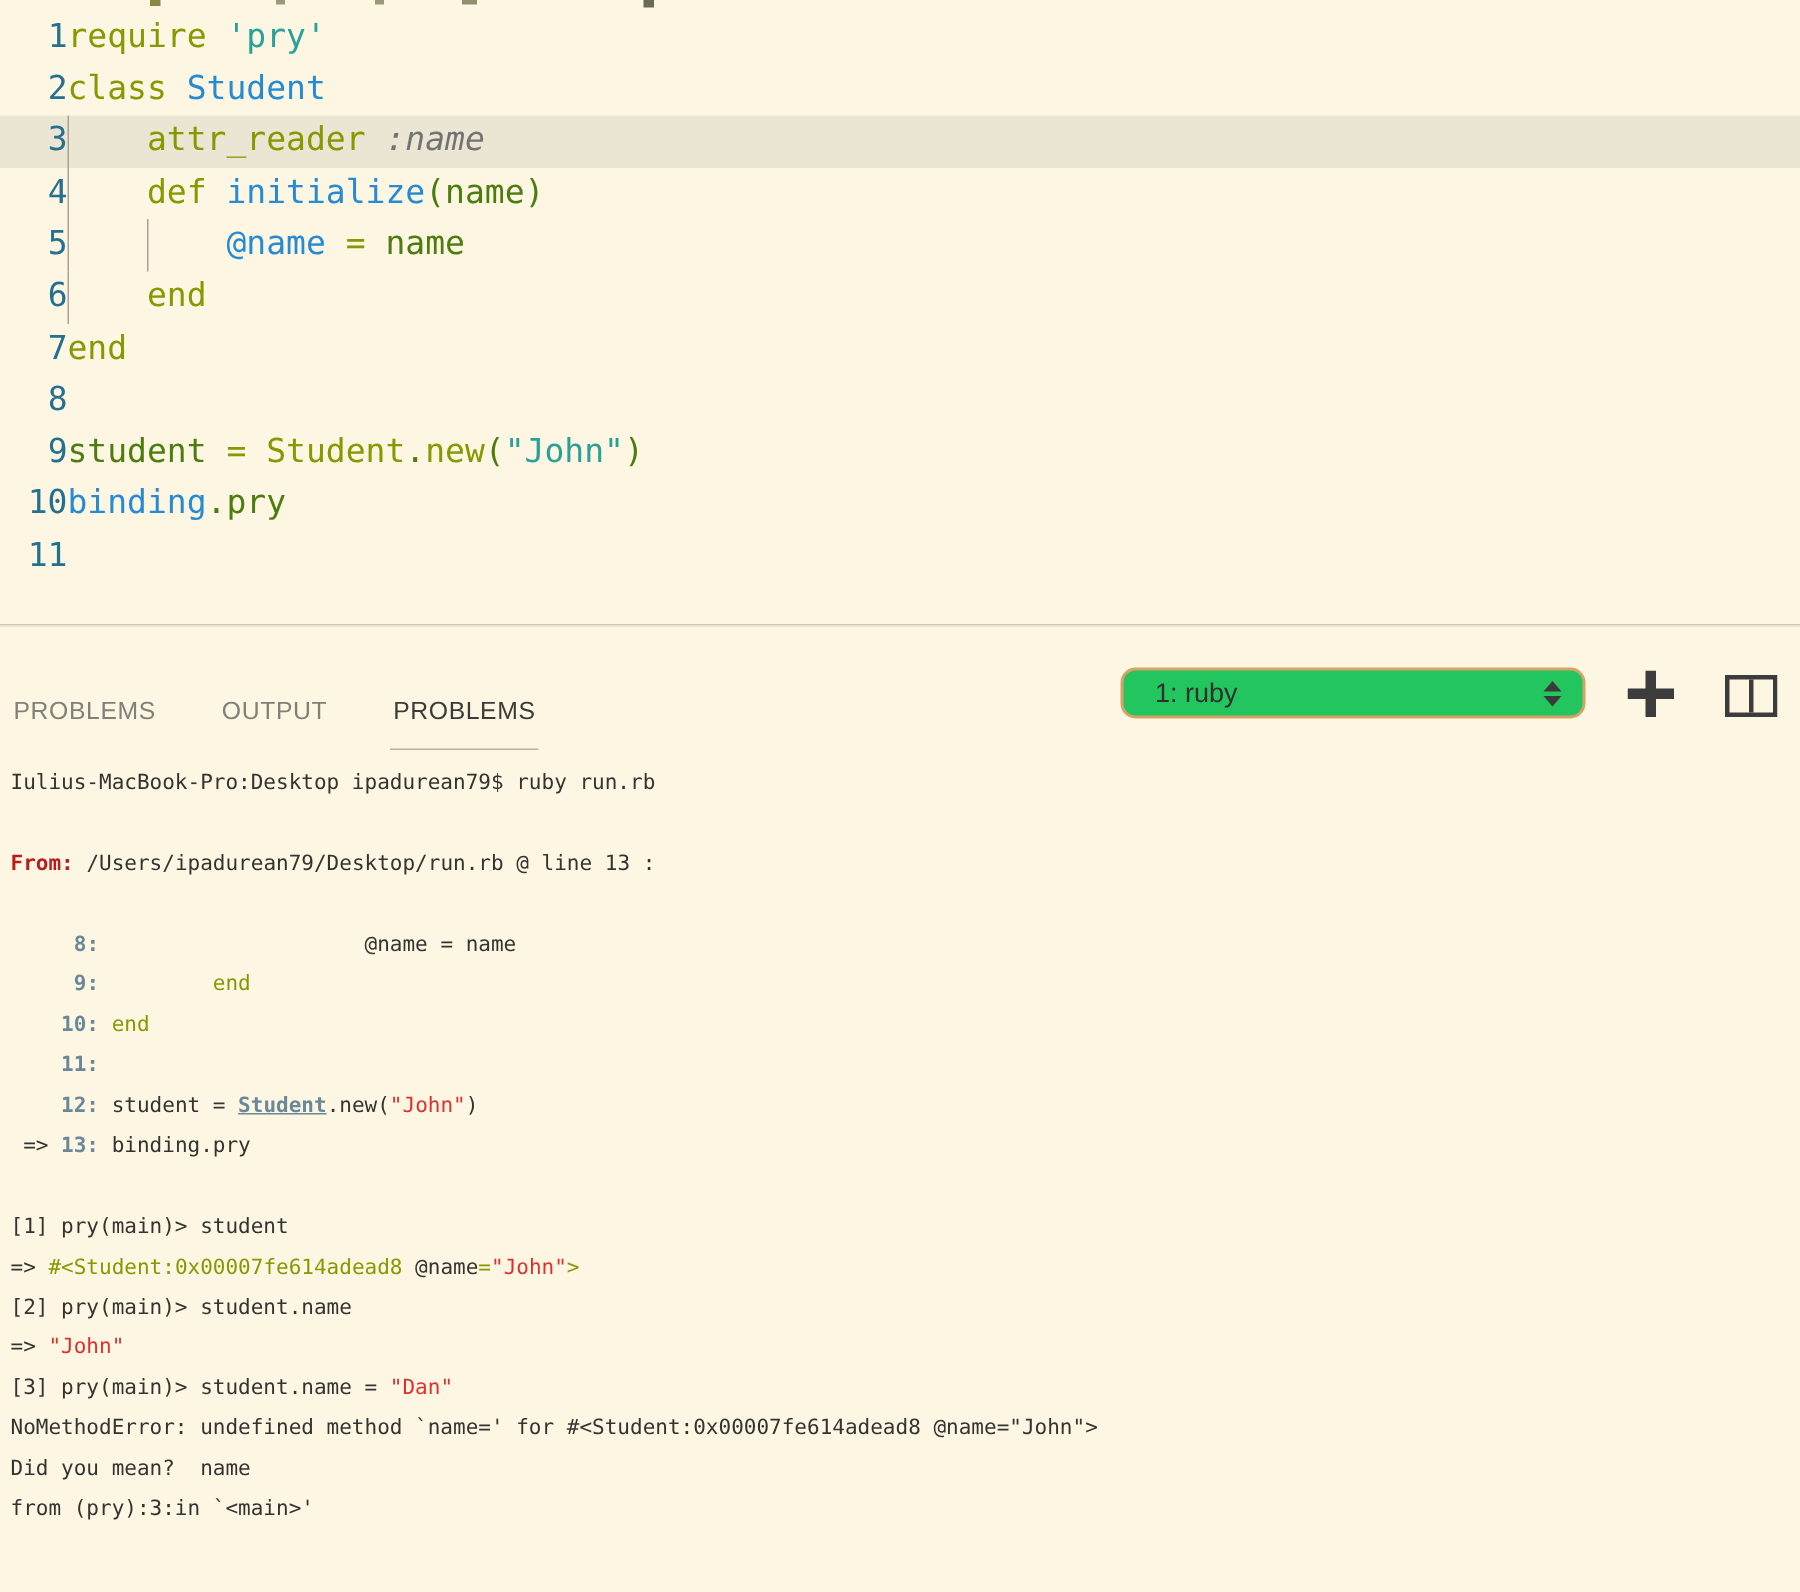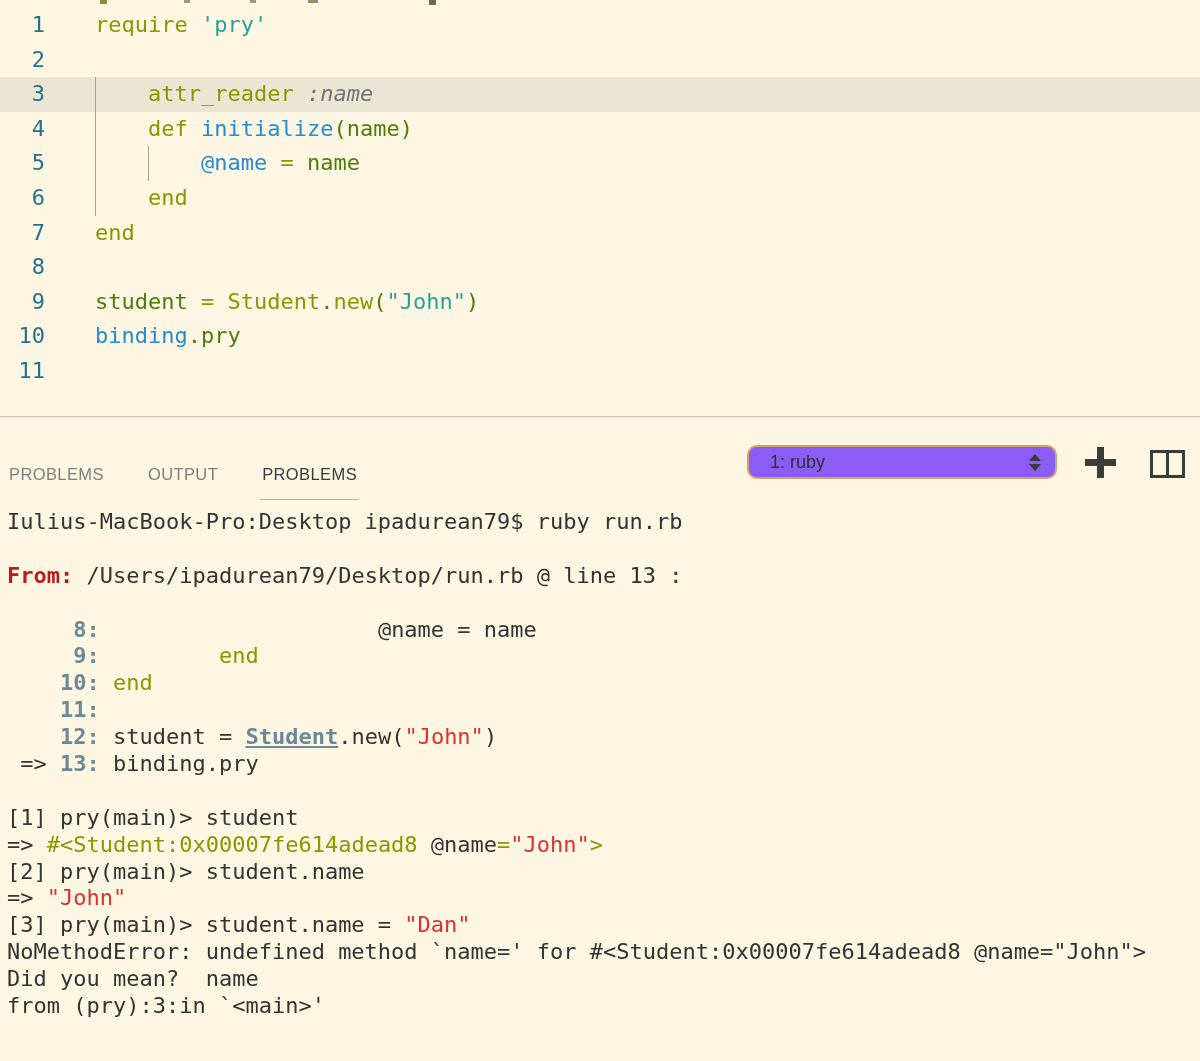--- a/index.html
+++ b/index.html
@@ -26,21 +26,20 @@
   }
   .code-line.hl { background:#ebe6d3; }
   .ln {
     width:45px;
     text-align:right;
     color:#25708f;
     flex:none;
   }
   .lc {
     position:relative;
-    margin-left:50px;
     white-space:pre;
   }
   .guide {
     position:absolute;
     top:0; bottom:0;
     width:1px;
     background:#a9a294;
   }
   .t-kw { color:#859900; }
   .t-bl { color:#268bd2; }
@@ -77,21 +76,21 @@
   .tab.active {
     color:#3b3b38;
     border-bottom-color:#b8b2a0;
   }
   .picker {
     position:absolute;
     left:747px; top:28px;
     width:310px; height:34px;
     border:2px solid #d7a267;
     border-radius:10px;
-    background:#8b5cf6;
+    background:#22c55e;
     display:flex; align-items:center;
     padding:0 14px 0 21px;
     cursor:pointer;
   }
   .picker-label { font-size:18px; color:#30302d; }
   .picker-arrows { margin-left:auto; display:flex; flex-direction:column; gap:3px; }
   .picker-arrows .up {
     width:0; height:0;
     border-left:6px solid transparent; border-right:6px solid transparent;
     border-bottom:7px solid #3a3a3a;
@@ -105,21 +104,21 @@
     position:absolute;
     background:none; border:none; cursor:pointer; padding:0;
     line-height:0;
   }
   .plus-btn { left:1085px; top:30px; }
   .split-btn { left:1150px; top:33px; }
 
   
   .terminal {
     padding:19px 0 0 7px;
-    font-size:22px;
+    font-size:14px;
     cursor:text;
   }
   .trow {
     height:26.9px;
     line-height:26.9px;
     white-space:pre;
   }
   .t-p  { color:#333331; }
   .t-b  { color:#b91c1c; font-weight:bold; }
   .t-sl { color:#6b8898; font-weight:bold; }
@@ -138,21 +137,21 @@
 
 <div class="editor">
 
   <div class="frag" style="left:100px;width:7px;height:4px;background:#8a8a45;"></div>
   <div class="frag" style="left:184px;width:6px;height:3px;background:#9a9a78;"></div>
   <div class="frag" style="left:250px;width:6px;height:3px;background:#9a9a78;"></div>
   <div class="frag" style="left:308px;width:10px;height:3px;background:#90906e;"></div>
   <div class="frag" style="left:429px;width:7px;height:5px;background:#6a6a55;"></div>
   <div>
       <div class="code-line"><div class="ln">1</div><div class="lc"><span class="t-kw">require</span><span class="t-pl"> </span><span class="t-cy">'pry'</span></div></div>
-      <div class="code-line"><div class="ln">2</div></div>
+      <div class="code-line"><div class="ln">2</div><div class="lc"><span class="t-kw">class</span><span class="t-pl"> </span><span class="t-bl">Student</span></div></div>
       <div class="code-line hl"><div class="ln">3</div><div class="lc"><div class="guide" style="left: 0px;"></div><span class="t-pl">    </span><span class="t-kw">attr_reader</span><span class="t-pl"> </span><span class="t-or">:name</span></div></div>
       <div class="code-line"><div class="ln">4</div><div class="lc"><div class="guide" style="left: 0px;"></div><span class="t-pl">    </span><span class="t-kw">def</span><span class="t-pl"> </span><span class="t-bl">initialize</span><span class="t-pl">(name)</span></div></div>
       <div class="code-line"><div class="ln">5</div><div class="lc"><div class="guide" style="left: 0px;"></div><div class="guide" style="left: 52.96px;"></div><span class="t-pl">        </span><span class="t-bl">@name</span><span class="t-pl"> </span><span class="t-kw">=</span><span class="t-pl"> name</span></div></div>
       <div class="code-line"><div class="ln">6</div><div class="lc"><div class="guide" style="left: 0px;"></div><span class="t-pl">    </span><span class="t-kw">end</span></div></div>
       <div class="code-line"><div class="ln">7</div><div class="lc"><span class="t-kw">end</span></div></div>
       <div class="code-line"><div class="ln">8</div><div class="lc"></div></div>
       <div class="code-line"><div class="ln">9</div><div class="lc"><span class="t-pl">student </span><span class="t-kw">=</span><span class="t-pl"> </span><span class="t-kw">Student</span><span class="t-pl">.</span><span class="t-kw">new</span><span class="t-pl">(</span><span class="t-cy">"John"</span><span class="t-pl">)</span></div></div>
       <div class="code-line"><div class="ln">10</div><div class="lc"><span class="t-bl">binding</span><span class="t-pl">.pry</span></div></div>
       <div class="code-line"><div class="ln">11</div><div class="lc"></div></div>
     </div>

